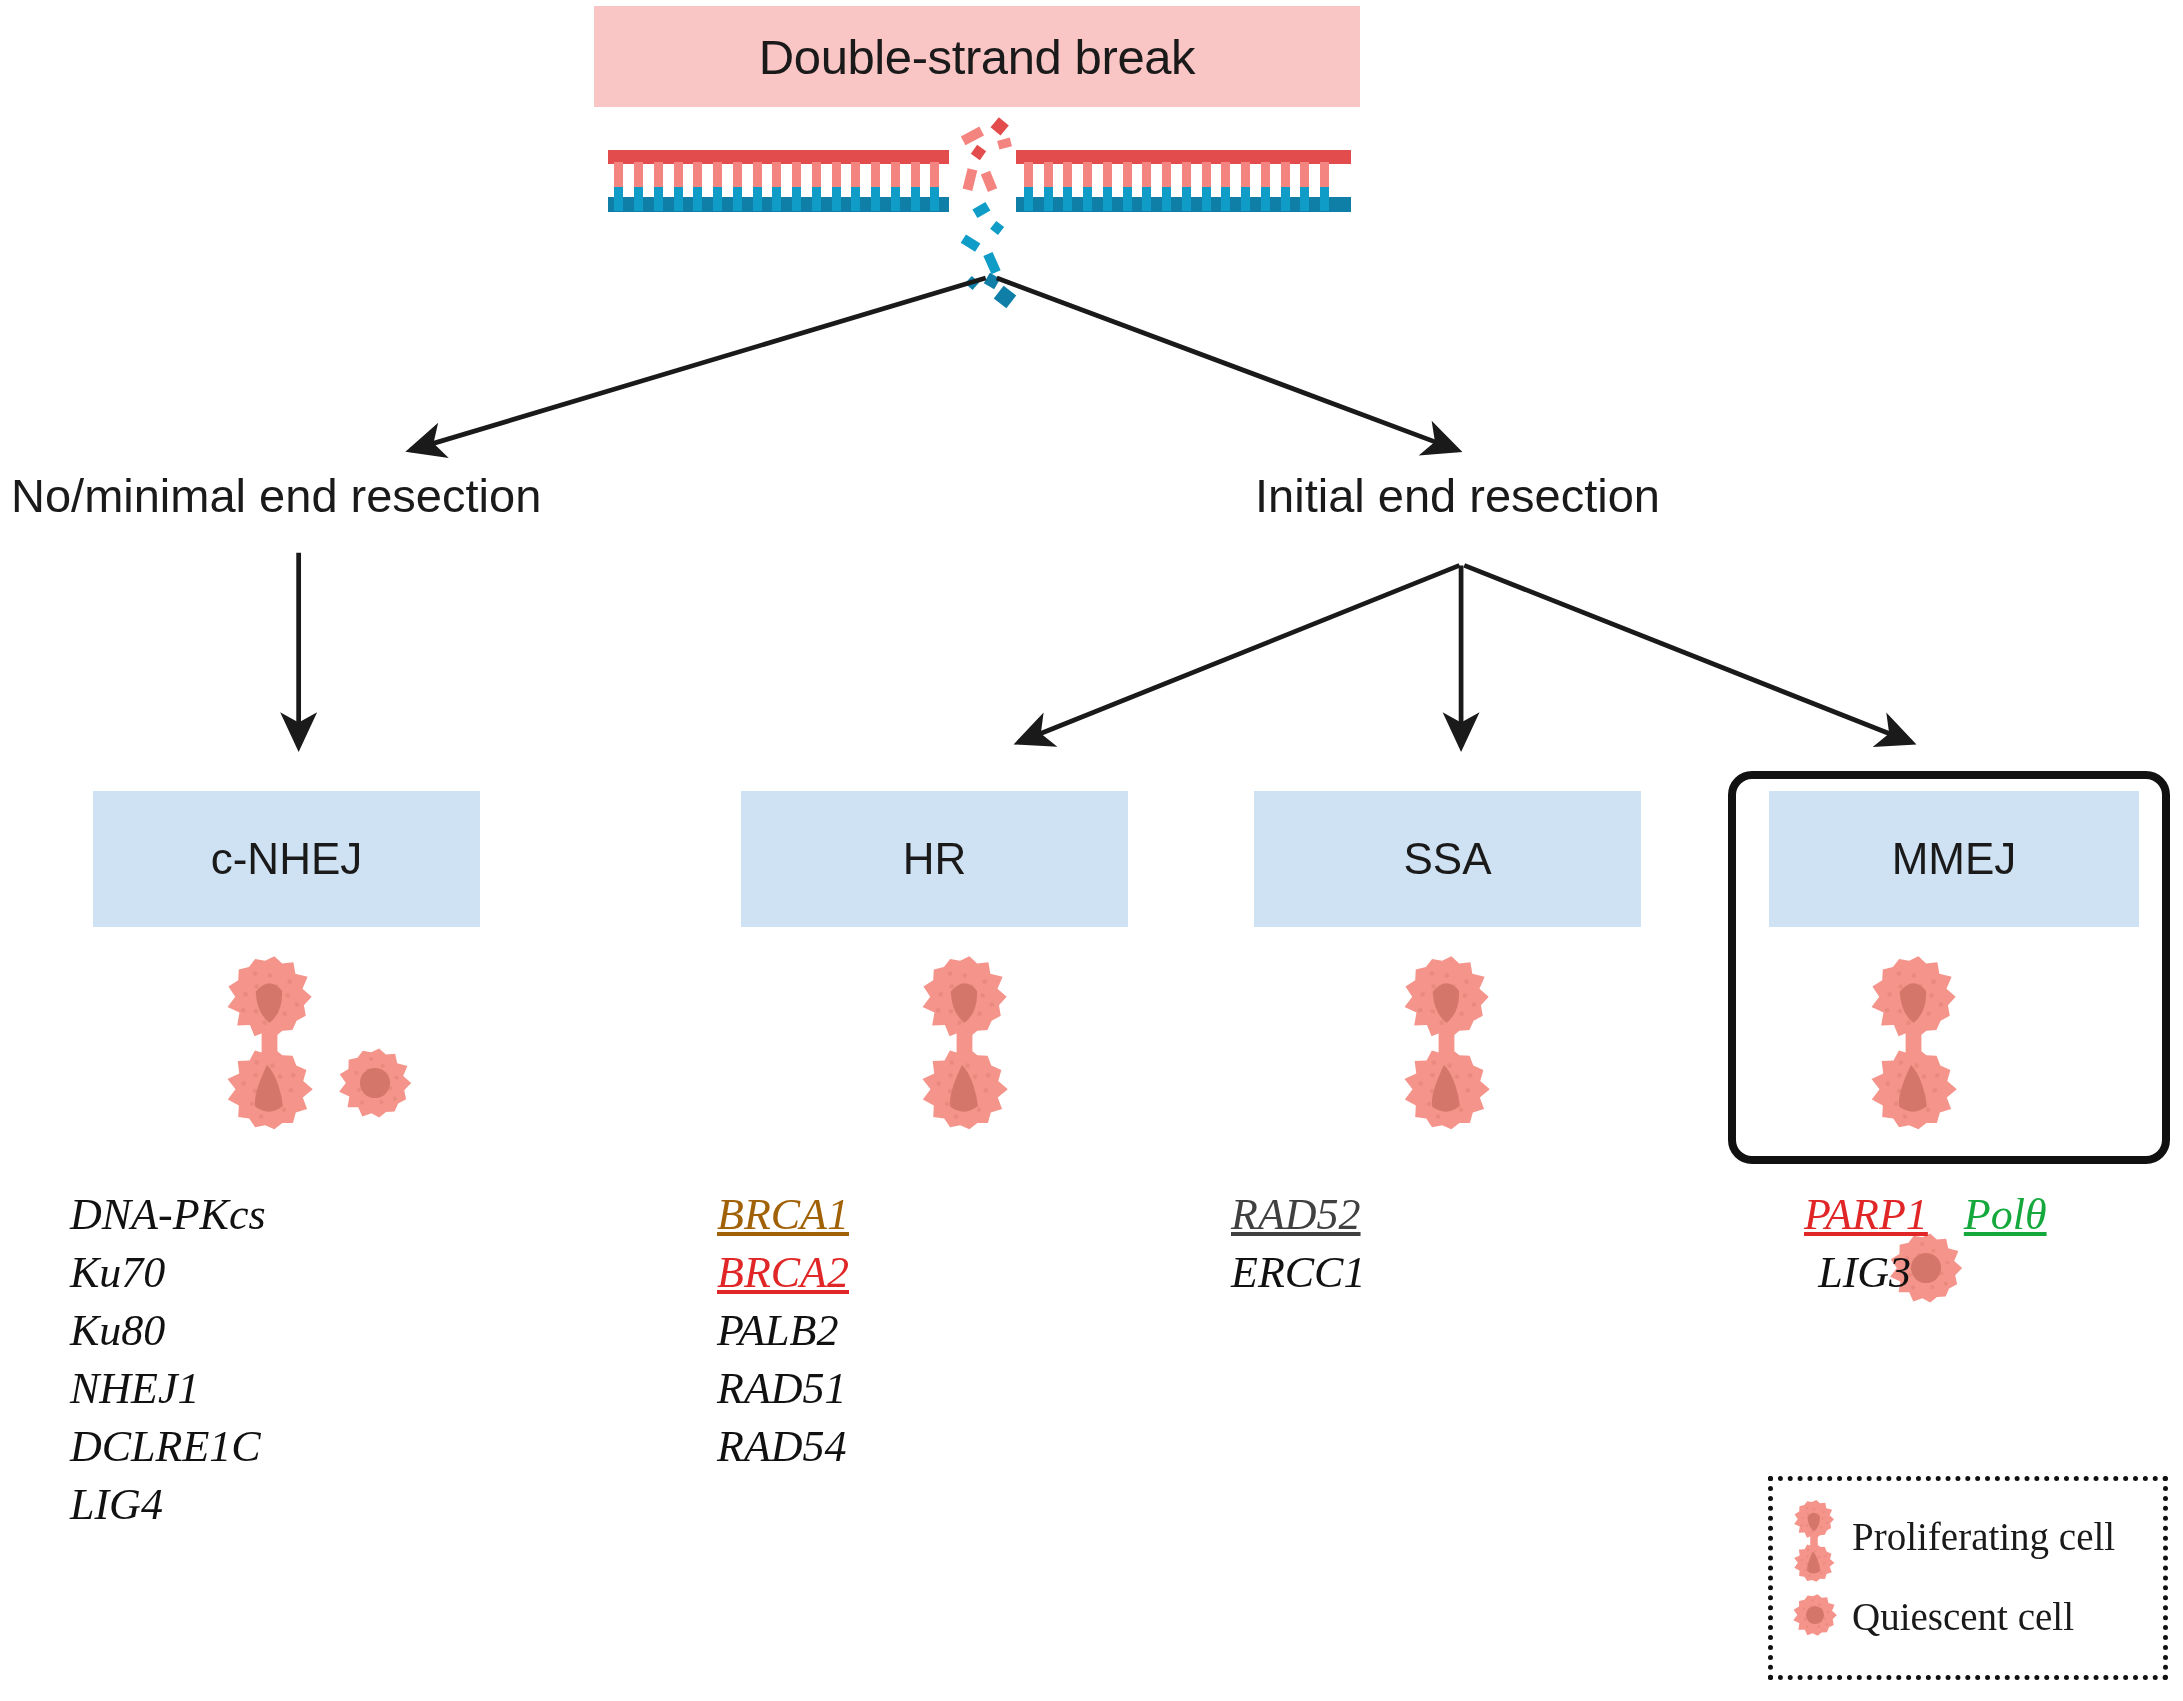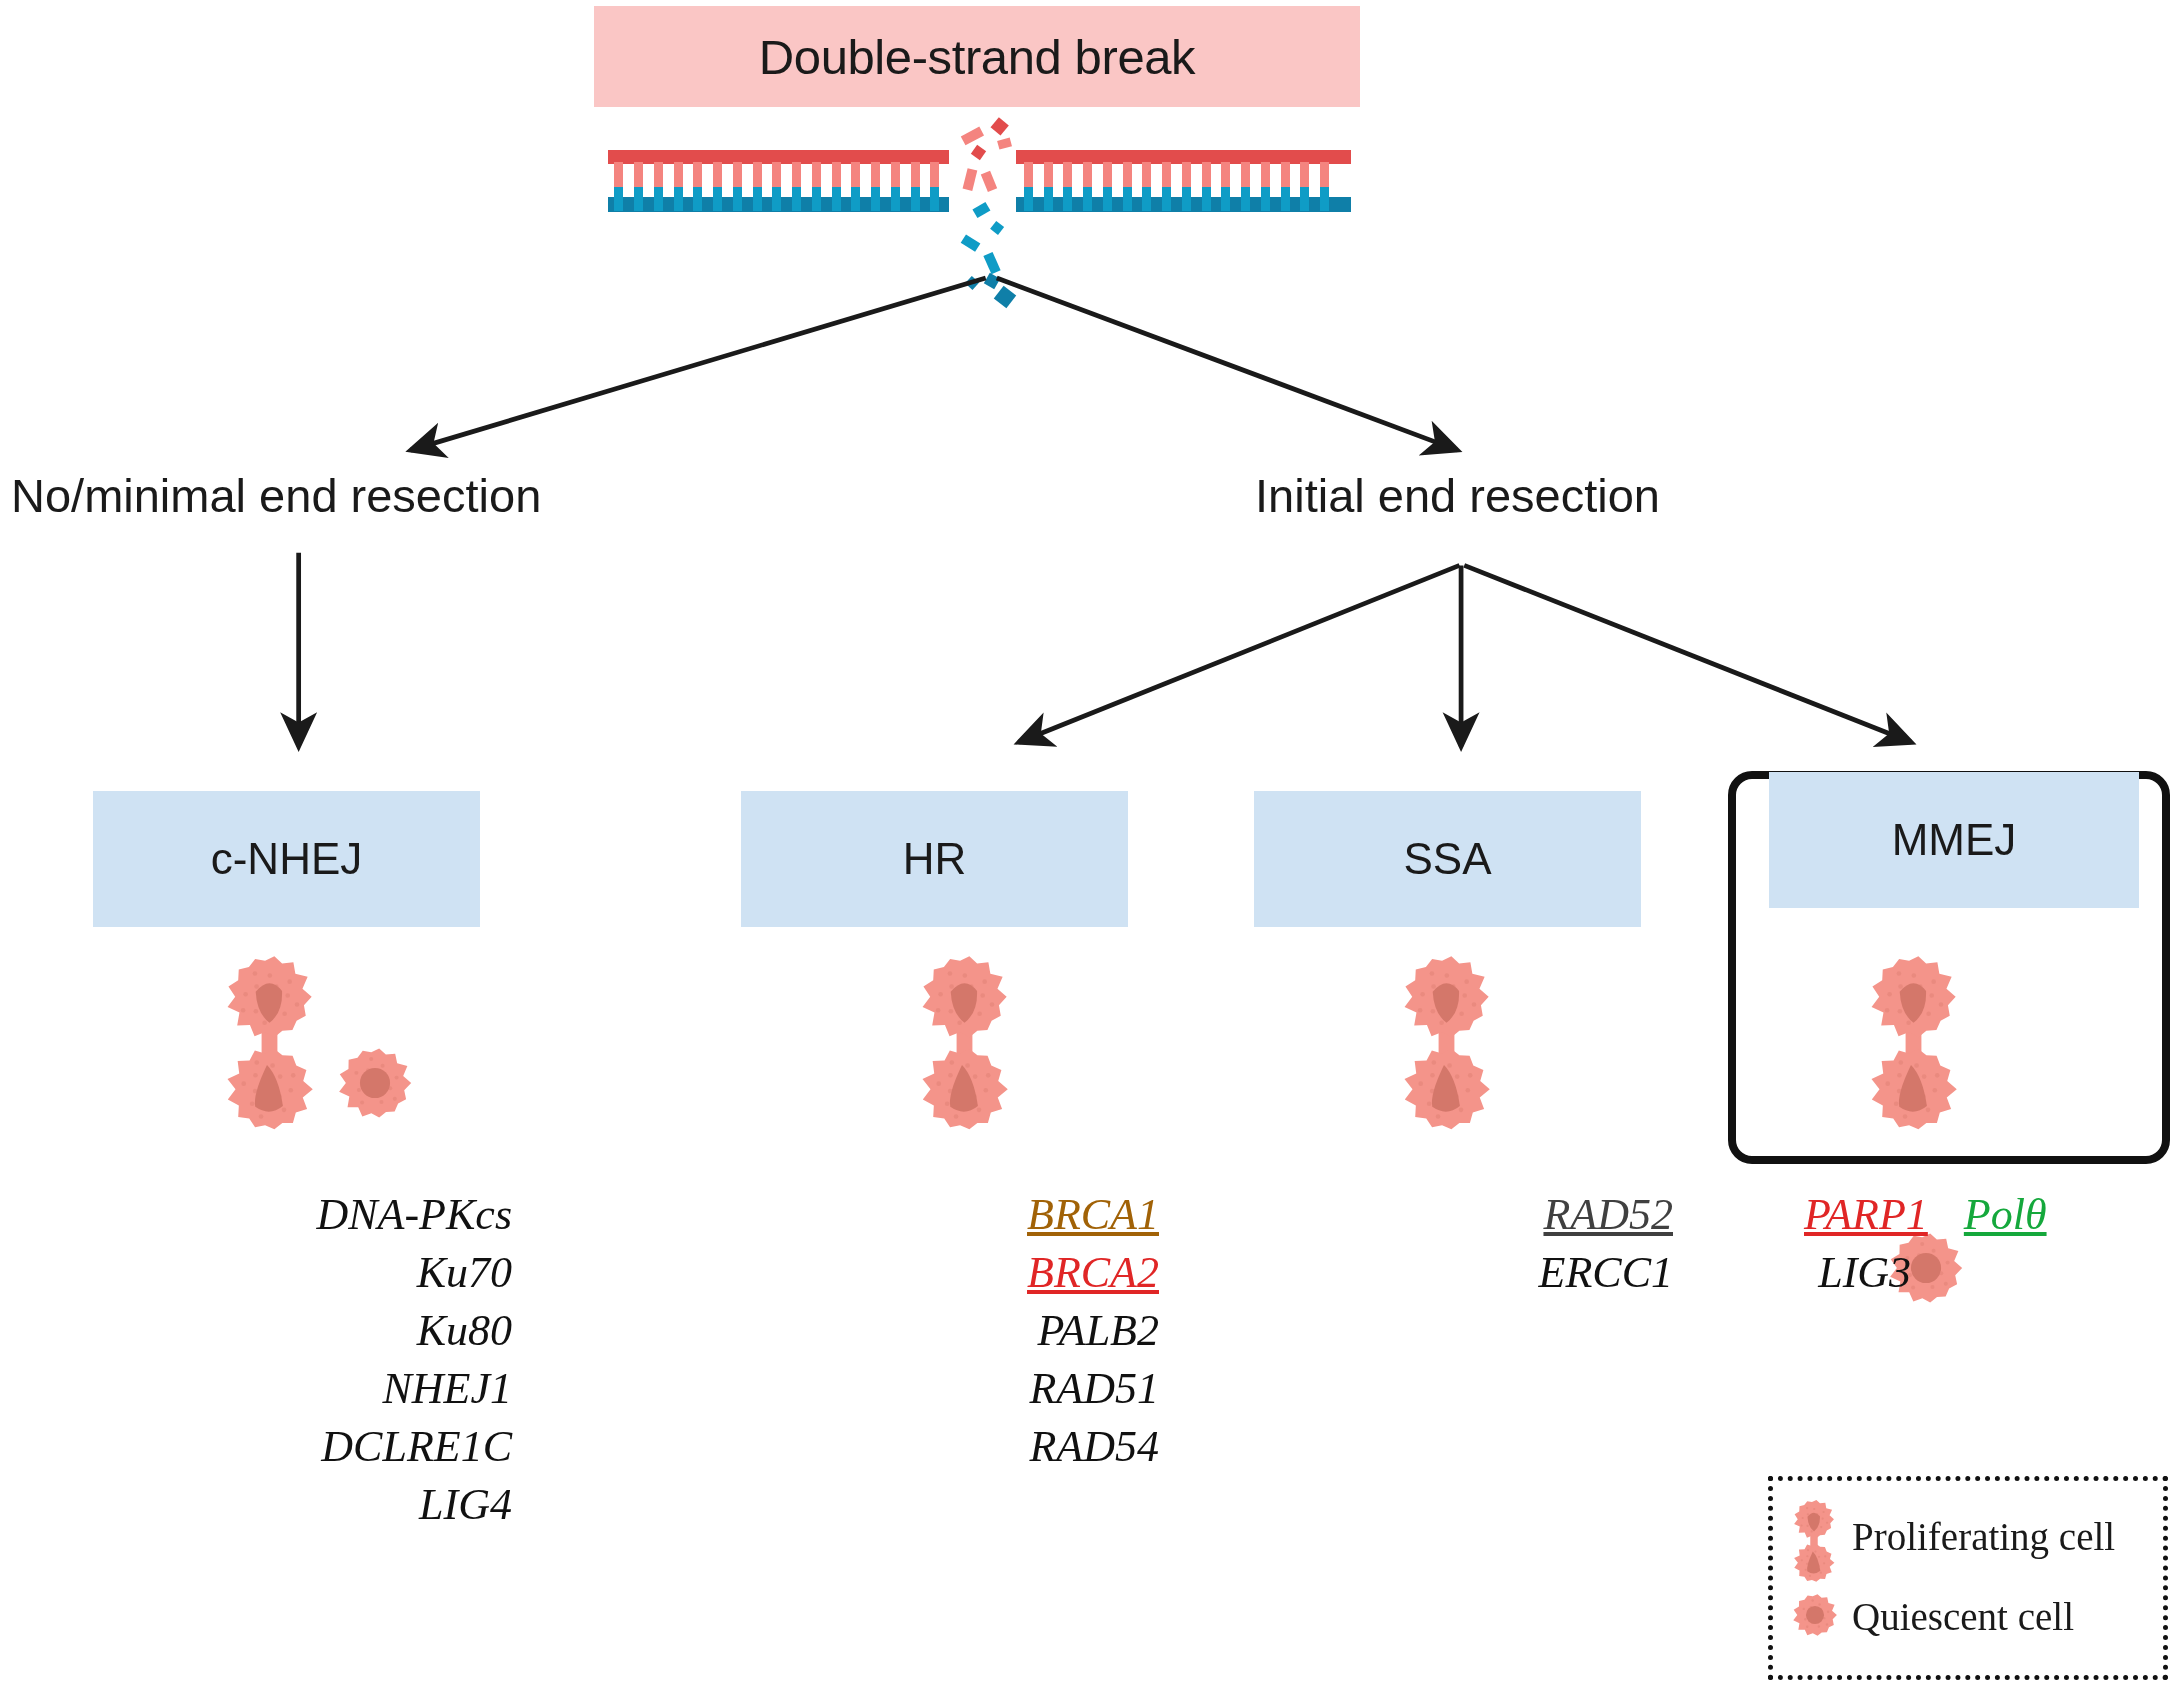--- a/index.html
+++ b/index.html
@@ -77,21 +77,21 @@
     display: flex; align-items: center; justify-content: center;
     height: 136px;
   }
   .pathway-head-text {
     font-size: 44px; color: #1a1a1a;
     font-family: "Liberation Sans", sans-serif;
   }
   .cell-art { position: absolute; }
   .gene-list {
     position: absolute;
-    text-align: right;
+    text-align: left;
     font-family: "Liberation Serif", serif;
     font-style: italic;
     font-size: 44px;
     line-height: 1.32;
     color: #111111;
   }
   .gene { display: block; white-space: nowrap; }
   .gene.hl-red { color: #e02626; text-decoration: underline; }
   .gene.hl-green { color: #15a83c; text-decoration: underline; }
   .gene-row { display: block; white-space: nowrap; }
@@ -472,21 +472,21 @@
             <circle cx="89.1" cy="156.1" r="2.9" fill="#e8887c" opacity="0.85"></circle>
             <circle cx="48.3" cy="208.4" r="2.9" fill="#e8887c" opacity="0.85"></circle>
             <circle cx="42.9" cy="139.8" r="2.9" fill="#e8887c" opacity="0.85"></circle>
             <path d="M41.477000000000004,50.0025 Q43.07,77.61449999999999 59,89.29650000000001 Q75.992,76.5525 74.93,48.9405 Q59,28.762499999999996 41.477000000000004,50.0025 Z" fill="#d4776a"></path>
             <path d="M55.814,142.9275 Q37.76,180.09750000000003 40.946,196.0275 Q59,208.7715 75.992,194.96550000000002 Q70.682,157.7955 55.814,142.9275 Z" fill="#d4776a"></path>
           </svg></span></div>
       <div class="gene-list" style="left: 1231px; top: 1186px; width: 442px;">
         <span class="gene hl-red" style="color: #404040;">RAD52</span>
         <span class="gene ">ERCC1</span>
       </div>
-      <div class="abs pathway-head" style="left: 1769px; top: 772px; width: 370px; background: rgb(207, 226, 243);">
+      <div class="abs pathway-head" style="left: 1769px; top: 791px; width: 370px; background: rgb(207, 226, 243);">
         <span class="pathway-head-text">MMEJ</span>
       </div>
       <div class="abs cell-art" style="left: 1867px; top: 952px;"><span style="display:inline-block;vertical-align:top"><svg width="93" height="182" viewBox="0 0 118 230.1">
             <rect x="48.97" y="56.3745" width="20.060000000000002" height="117.35100000000001" fill="#f4948a"></rect>
             <path d="M112.5,56.4 L102.7,67.1 L105.0,80.5 L93.4,86.9 L88.1,98.5 L75.3,99.4 L65.3,107.9 L53.6,101.0 L40.0,106.4 L34.2,92.3 L18.0,92.7 L20.9,76.4 L5.8,69.5 L15.5,56.4 L6.9,43.5 L19.3,35.5 L20.0,21.8 L32.9,18.6 L40.8,8.5 L53.4,10.6 L65.2,5.0 L75.0,14.2 L89.3,12.5 L91.8,27.3 L107.4,31.0 L100.8,46.1 Z" fill="#f4948a"></path>
             <path d="M113.9,173.7 L101.2,184.1 L106.7,198.8 L92.4,203.3 L88.7,216.7 L75.3,216.6 L65.2,224.6 L53.4,219.5 L40.7,222.0 L33.3,211.0 L19.3,208.9 L20.1,194.2 L6.1,186.8 L15.9,173.7 L5.7,160.6 L20.6,153.6 L18.6,137.9 L33.7,137.1 L40.4,124.7 L53.5,128.3 L65.2,122.8 L75.4,130.6 L88.3,131.3 L93.0,143.6 L105.8,149.2 L101.8,163.2 Z" fill="#f4948a"></path>
             <circle cx="65.1" cy="59.7" r="2.9" fill="#e8887c" opacity="0.85"></circle>
             <circle cx="47.3" cy="59.3" r="2.9" fill="#e8887c" opacity="0.85"></circle>
             <circle cx="67.6" cy="43.4" r="2.9" fill="#e8887c" opacity="0.85"></circle>
             <circle cx="61.9" cy="74.6" r="2.9" fill="#e8887c" opacity="0.85"></circle>

